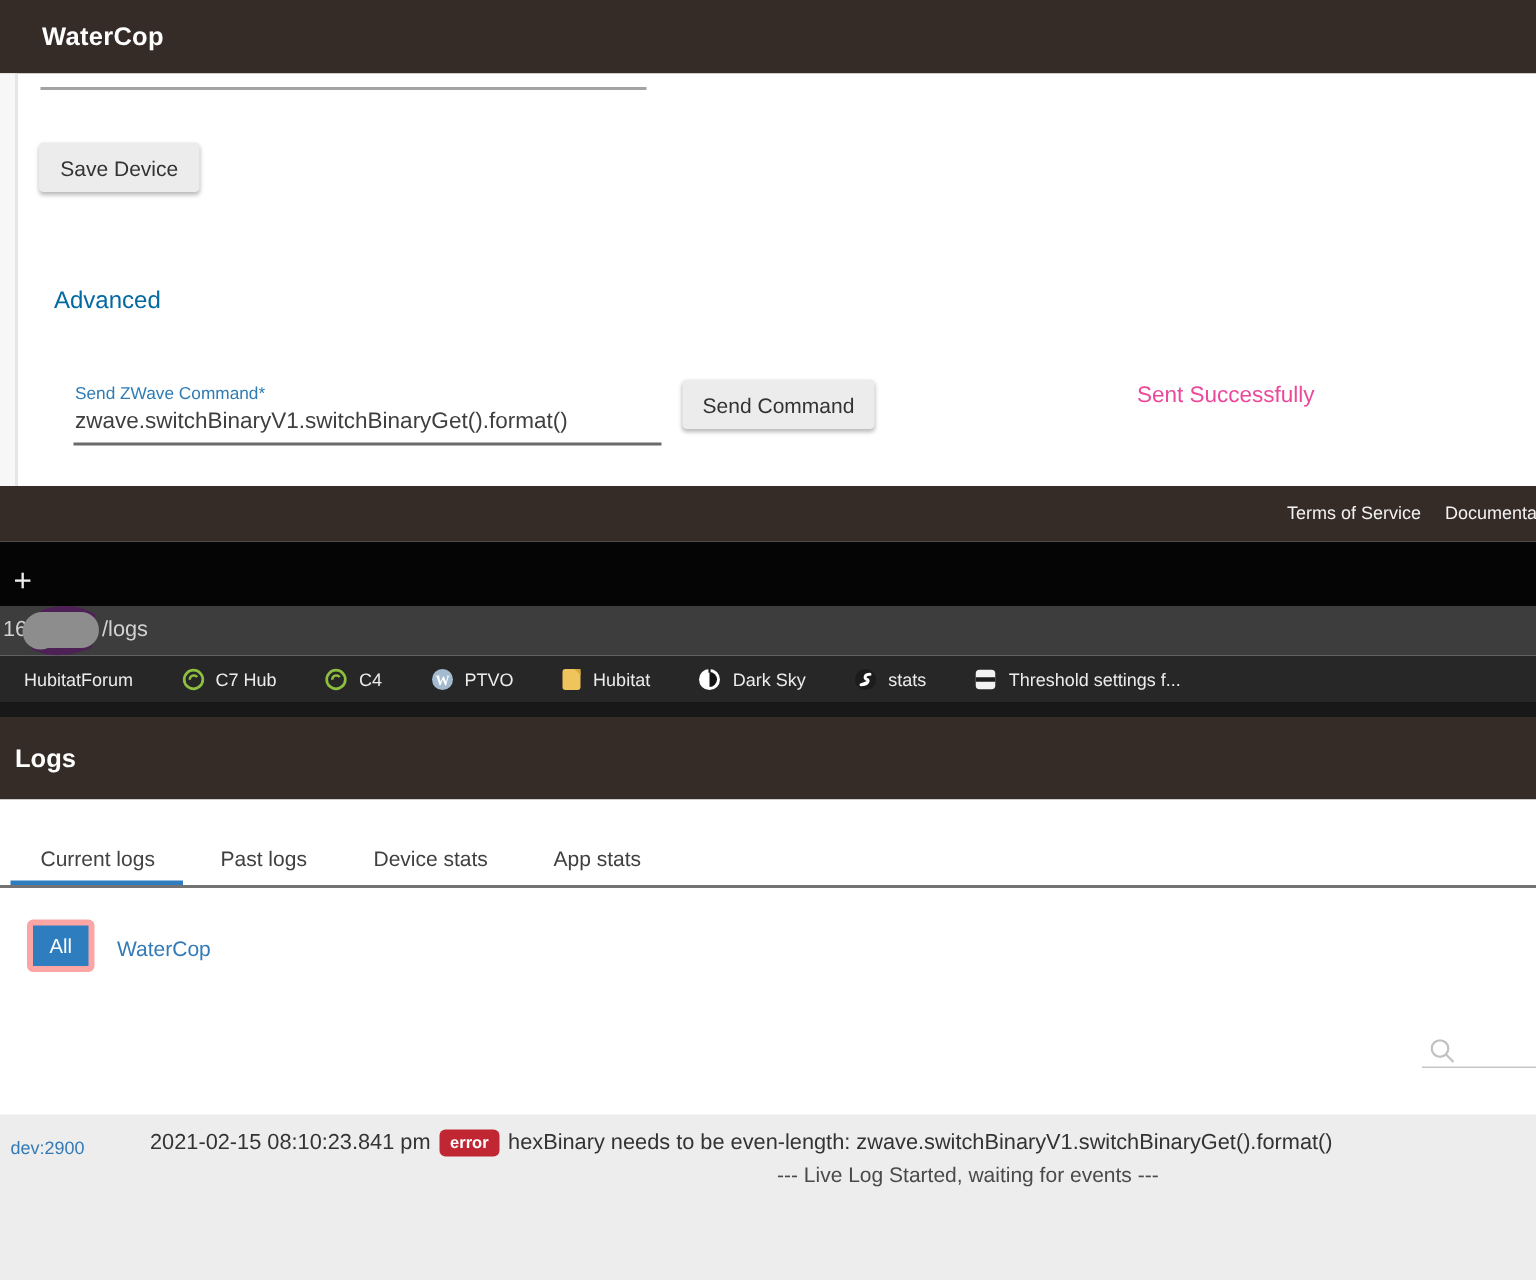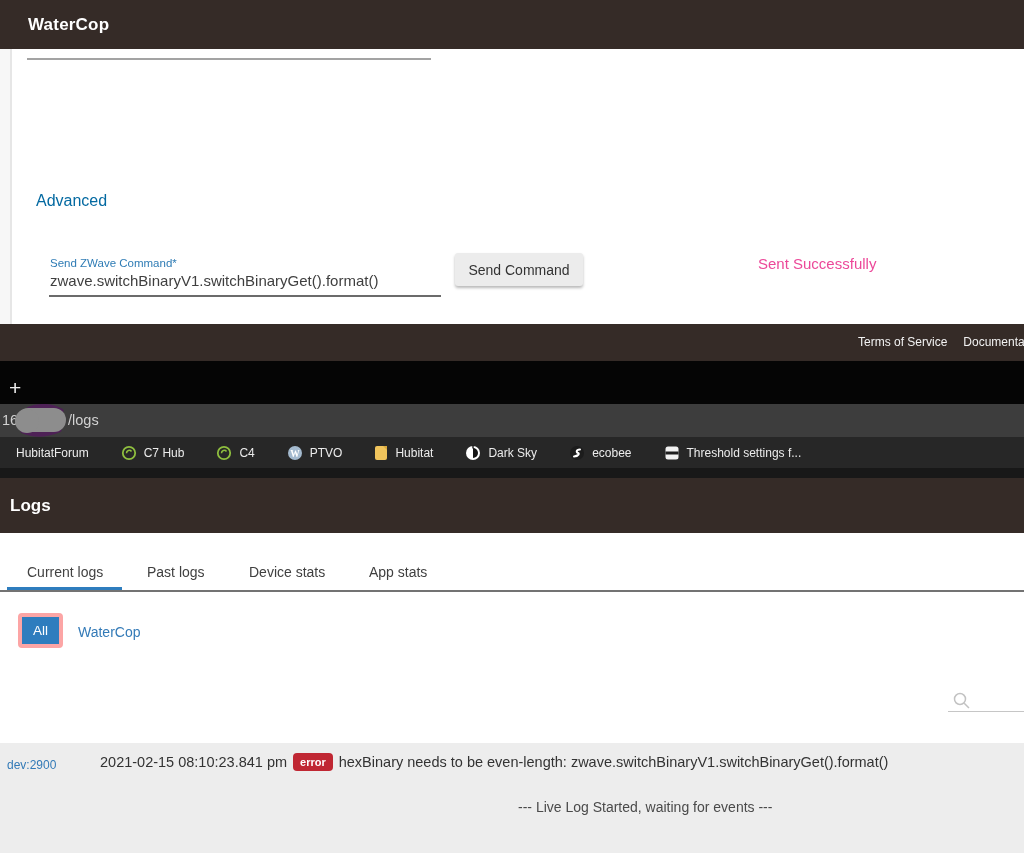--- a/index.html
+++ b/index.html
@@ -86,33 +86,34 @@
 
   .log-area { position:absolute; left:0; right:0; top:210px; bottom:0; background:#ededed; }
   .log-source { position:absolute; left:7px; top:15px; font-size:12px;
     color:#337ab7; text-decoration:none; }
   .log-line { position:absolute; left:100px; top:10px; display:flex; align-items:center; gap:6px;
     white-space:nowrap; }
   .log-timestamp { font-size:14.5px; color:#333; }
   .log-badge { background:#c02733; color:#fff; font-size:11px; font-weight:bold;
     padding:3px 7px; border-radius:4px; }
   .log-message { font-size:14.5px; color:#333; }
-  .log-notice { position:absolute; left:518px; top:32px; font-size:14px; color:#4a4a4a;margin-top:24px; }
+  .log-notice { position:absolute; left:518px; top:32px; font-size:14px; color:#4a4a4a; }
 </style>
 </head>
 <body>
 
 <div class="band device-header">
   <div class="device-title">WaterCop</div>
 </div>
 
 <div class="band device-body">
   <div class="panel-left-fill"></div>
   <div class="panel-line"></div>
   <div class="field-underline"></div>
+  <button class="btn save-btn">Save Device</button>
   <div class="advanced-heading">Advanced</div>
   <div class="zwave-label">Send ZWave Command*</div>
   <input class="zwave-value" value="zwave.switchBinaryV1.switchBinaryGet().format()" style="">
   <div class="zwave-underline"></div>
   <button class="btn send-btn">Send Command</button>
   <div class="status-msg">Sent Successfully</div>
 </div>
 
 <div class="band site-footer">
   <div class="footer-links">
@@ -189,21 +190,21 @@
       </span>
       <span class="bm-label">Dark Sky</span>
     </div>
     <div class="bookmark">
       <span>
         <svg width="16" height="16" viewBox="0 0 16 16">
           <circle cx="8" cy="8" r="7" fill="#1c1c1c"></circle>
           <path d="M11 4.5 C6.5 4.5 7.5 8 9 8 C10.5 8 10 11.5 5 11.5" fill="none" stroke="#fff" stroke-width="2" stroke-linecap="round"></path>
         </svg>
       </span>
-      <span class="bm-label">ecobee</span>
+      <span class="bm-label">stats</span>
     </div>
     <div class="bookmark">
       <span>
         <svg width="16" height="16" viewBox="0 0 16 16">
           <rect x="1.5" y="1.5" width="13" height="13" rx="2.5" fill="#f2f2f2"></rect>
           <rect x="1.5" y="6.5" width="13" height="3" fill="#1e1e1e"></rect>
         </svg>
       </span>
       <span class="bm-label">Threshold settings f...</span>
     </div>

